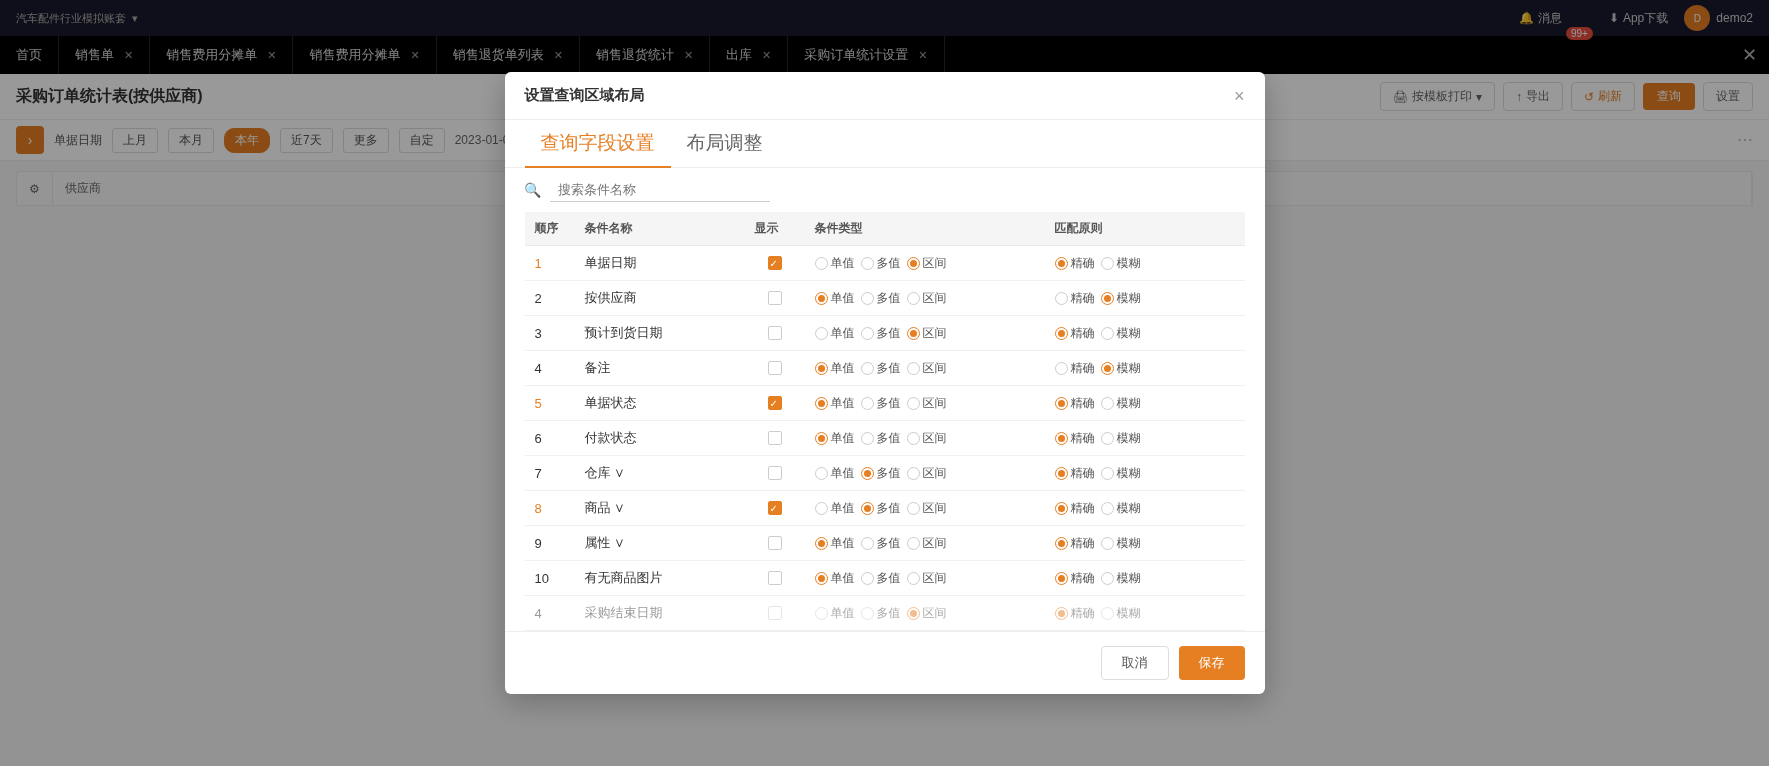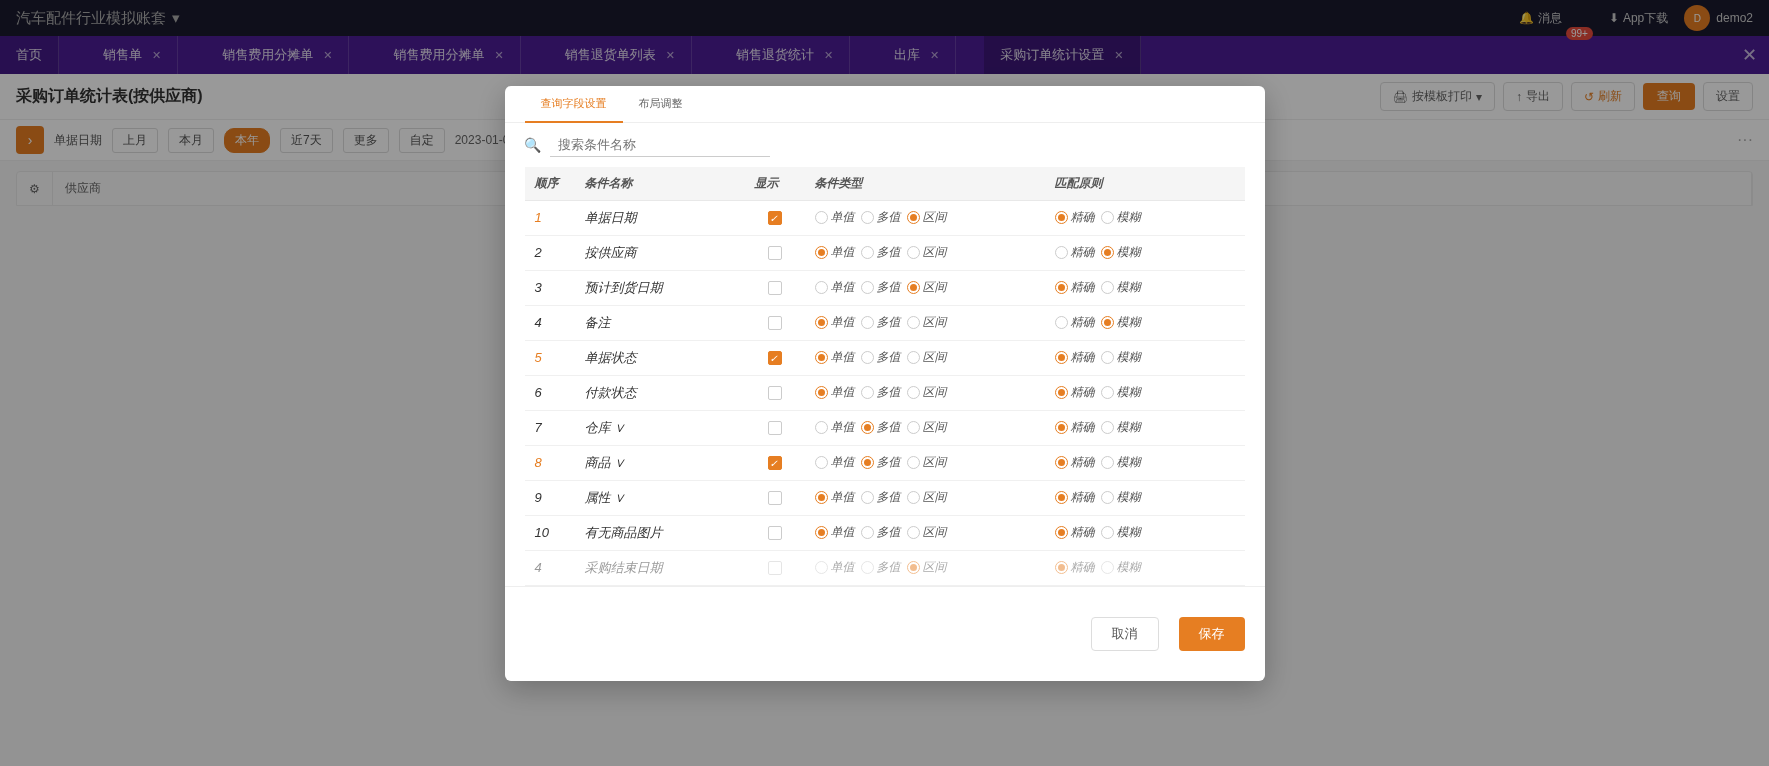--- a/index.html
+++ b/index.html
@@ -8,34 +8,33 @@
     
     .top-nav {
       background: #1a1a2e;
       height: 36px;
       display: flex;
       align-items: center;
       justify-content: space-between;
       padding: 0 16px;
       color: #ccc;
     }
-    .top-nav-left { font-size: 15px; color: #aaa; display: flex; align-items: center; gap: 6px; }
+    .top-nav-left { font-size: 11px; color: #aaa; display: flex; align-items: center; gap: 6px; }
     .top-nav-right { display: flex; align-items: center; gap: 16px; font-size: 12px; color: #ccc; }
     .top-nav-right .badge { background: #e74c3c; color: white; border-radius: 10px; padding: 1px 5px; font-size: 10px; margin-top: 30px; }
     .top-nav-right .avatar { width: 26px; height: 26px; border-radius: 50%; background: #e67e22; color: white; display: flex; align-items: center; justify-content: center; font-size: 11px; }
     .top-nav-right .notification, .top-nav-right .download { display: flex; align-items: center; gap: 4px; cursor: pointer; }
 
     
     .tab-bar {
-      background: #4c1d95;
+      background: #000000;
       height: 38px;
       display: flex;
       align-items: center;
       padding: 0 0 0 0;
-      gap: 28px;
     }
     .tab-item {
       padding: 0 16px;
       height: 38px;
       display: flex;
       align-items: center;
       color: rgba(255,255,255,0.85);
       font-size: 13px;
       cursor: pointer;
       border-right: 1px solid rgba(255,255,255,0.15);
@@ -134,21 +133,21 @@
     .modal-title { font-size: 15px; font-weight: 600; color: #333; }
     .modal-close { cursor: pointer; color: #999; font-size: 18px; line-height: 1; }
     .modal-tabs {
       padding: 0 20px;
       display: flex;
       gap: 0;
       border-bottom: 1px solid #eee;
     }
     .modal-tab {
       padding: 10px 16px;
-      font-size: 11px;
+      font-size: 19px;
       color: #666;
       cursor: pointer;
       border-bottom: 2px solid transparent;
       margin-bottom: -1px;
     }
     .modal-tab.active {
       color: #e67e22;
       border-bottom-color: #e67e22;
       font-weight: 500;
     }
@@ -173,21 +172,20 @@
 
     
     .modal-table-container {
       flex: 1;
       overflow-y: auto;
       padding: 0 20px;
     }
     .modal-table {
       width: 100%;
       border-collapse: collapse;
-      font-style: italic;
     }
     .modal-table thead tr {
       background: #f5f5f5;
     }
     .modal-table th {
       padding: 8px 10px;
       font-size: 12px;
       color: #555;
       font-weight: 600;
       text-align: left;
@@ -263,24 +261,24 @@
       content: '';
       width: 7px; height: 7px;
       background: #e67e22;
       border-radius: 50%;
       position: absolute;
       top: 2px; left: 2px;
     }
 
     
     .modal-footer {
-      padding: 30px 20px;
+      padding: 14px 20px;
       display: flex;
       justify-content: flex-end;
-      gap: 20px;
+      gap: 10px;
       border-top: 1px solid #eee;
     }
     .btn-cancel {
       padding: 7px 20px;
       border: 1px solid #ddd;
       background: white;
       border-radius: 4px;
       cursor: pointer;
       font-size: 13px;
       color: #555;
@@ -412,20 +410,24 @@
     <div class="table-header-row">
       <div class="th gear">⚙</div>
       <div class="th" style="flex:1;">供应商</div>
       <div class="th" style="flex:1;">供应商</div>
     </div>
   </div>
 
   <div class="overlay">
     <div class="modal">
 
+      <div class="modal-header">
+        <span class="modal-title">设置查询区域布局</span>
+        <span class="modal-close">×</span>
+      </div>
 
       <div class="modal-tabs">
         <div class="modal-tab active">
           <span>查询字段设置</span>
         </div>
         <div class="modal-tab">
           <span>布局调整</span>
         </div>
       </div>
 

